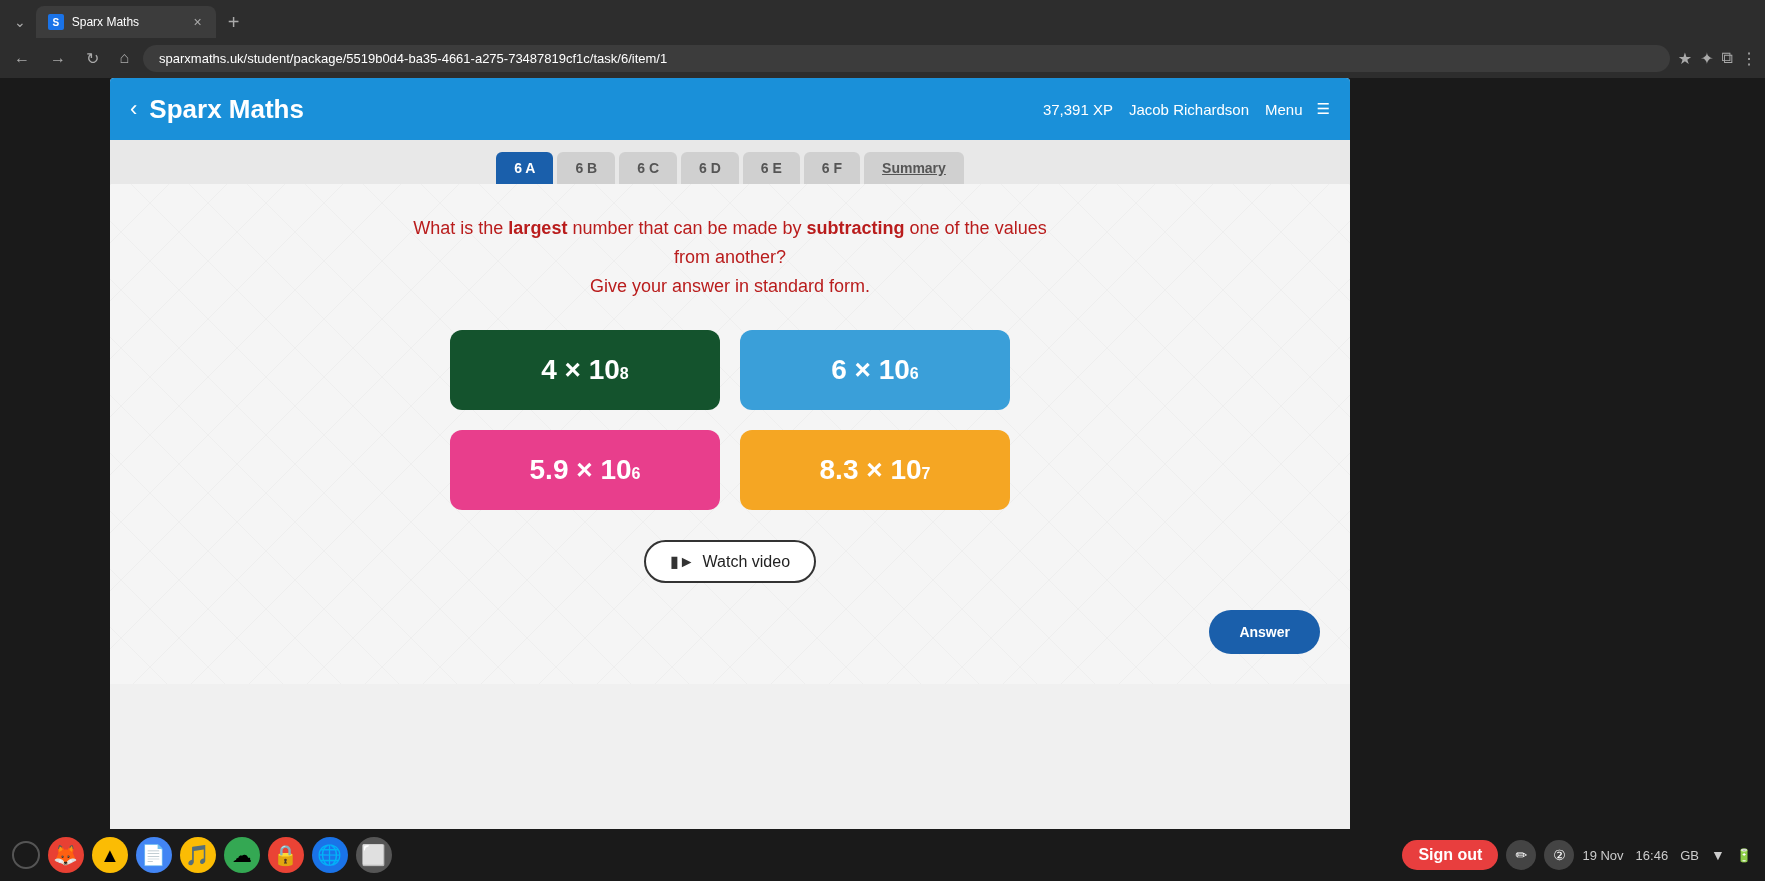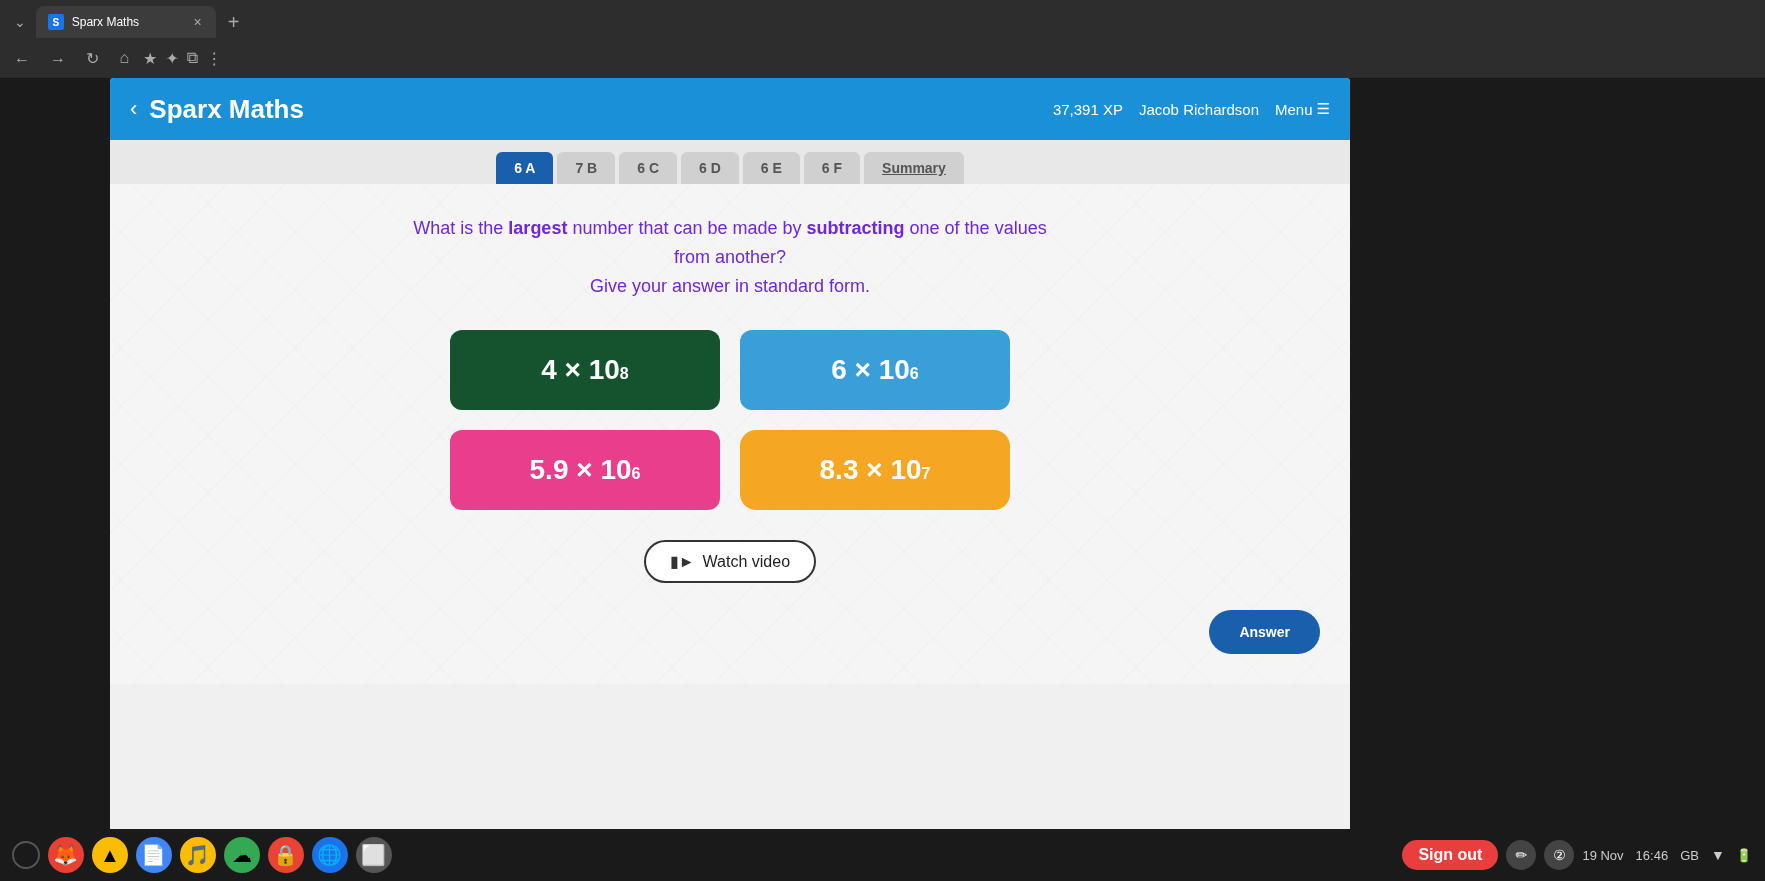--- a/index.html
+++ b/index.html
@@ -173,21 +173,21 @@
     .user-name {
       color: white;
       font-size: 15px;
     }
 
     .menu-btn {
       color: white;
       font-size: 15px;
       display: flex;
       align-items: center;
-      gap: 4px;
+      gap: 14px;
       cursor: pointer;
     }
 
     
     .task-tabs {
       background: #e8e8e8;
       display: flex;
       justify-content: center;
       padding: 12px 20px 0;
       gap: 4px;
@@ -245,21 +245,21 @@
           transparent 40px,
           rgba(200,200,200,0.15) 40px,
           rgba(200,200,200,0.15) 41px
         );
       pointer-events: none;
     }
 
     .question-text {
       font-size: 18px;
       text-align: center;
-      color: #6d28d9;
+      color: #b91c1c;
       margin-bottom: 30px;
       line-height: 1.6;
       position: relative;
       z-index: 1;
     }
 
     .question-text strong {
       font-weight: 900;
     }
 
@@ -293,21 +293,20 @@
     .value-card.blue {
       background: #3a9fd9;
     }
 
     .value-card.pink {
       background: #e83e8c;
     }
 
     .value-card.orange {
       background: #f5a623;
-      border-radius: 16px;
     }
 
     .value-card sup {
       font-size: 16px;
       vertical-align: super;
     }
 
     
     .watch-video-btn {
       border: 2px solid #333;
@@ -437,20 +436,21 @@
       <span class="tab-title">Sparx Maths</span>
       <span class="tab-close">×</span>
     </div>
     <span class="tab-new">+</span>
   </div>
   <div class="address-bar">
     <span class="nav-btn">←</span>
     <span class="nav-btn">→</span>
     <span class="nav-btn">↻</span>
     <span class="nav-btn">⌂</span>
+    <input class="address-input" type="text" value="sparxmaths.uk/student/package/5519b0d4-ba35-4661-a275-73487819cf1c/task/6/item/1" style="">
     <div class="address-icons">
       <span class="addr-icon">★</span>
       <span class="addr-icon">✦</span>
       <span class="addr-icon">⧉</span>
       <span class="addr-icon">⋮</span>
     </div>
   </div>
 </div>
 
 <div class="app-window">
@@ -466,21 +466,21 @@
         <span>☰</span>
       </div>
     </div>
   </div>
 
   <div class="task-tabs">
     <div class="task-tab active">
       <span>6 A</span>
     </div>
     <div class="task-tab">
-      <span>7 B</span>
+      <span>6 B</span>
     </div>
     <div class="task-tab">
       <span>6 C</span>
     </div>
     <div class="task-tab">
       <span>6 D</span>
     </div>
     <div class="task-tab">
       <span>6 E</span>
     </div>

